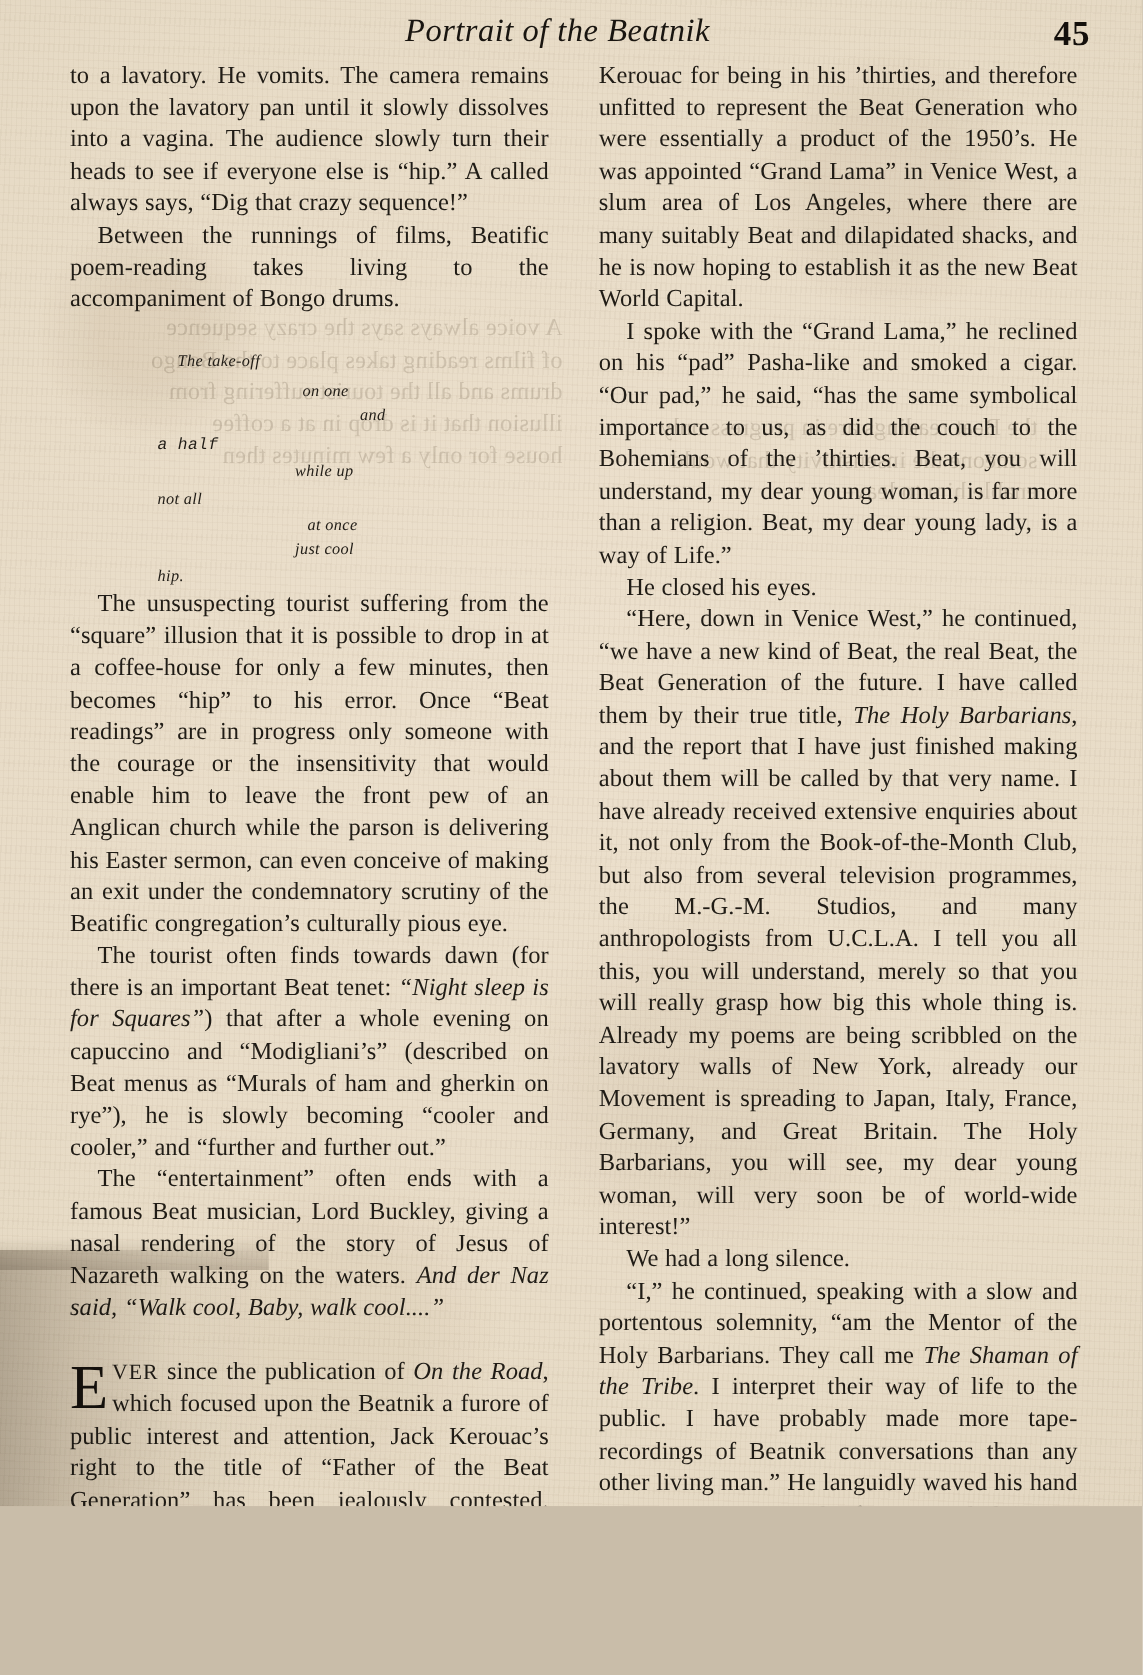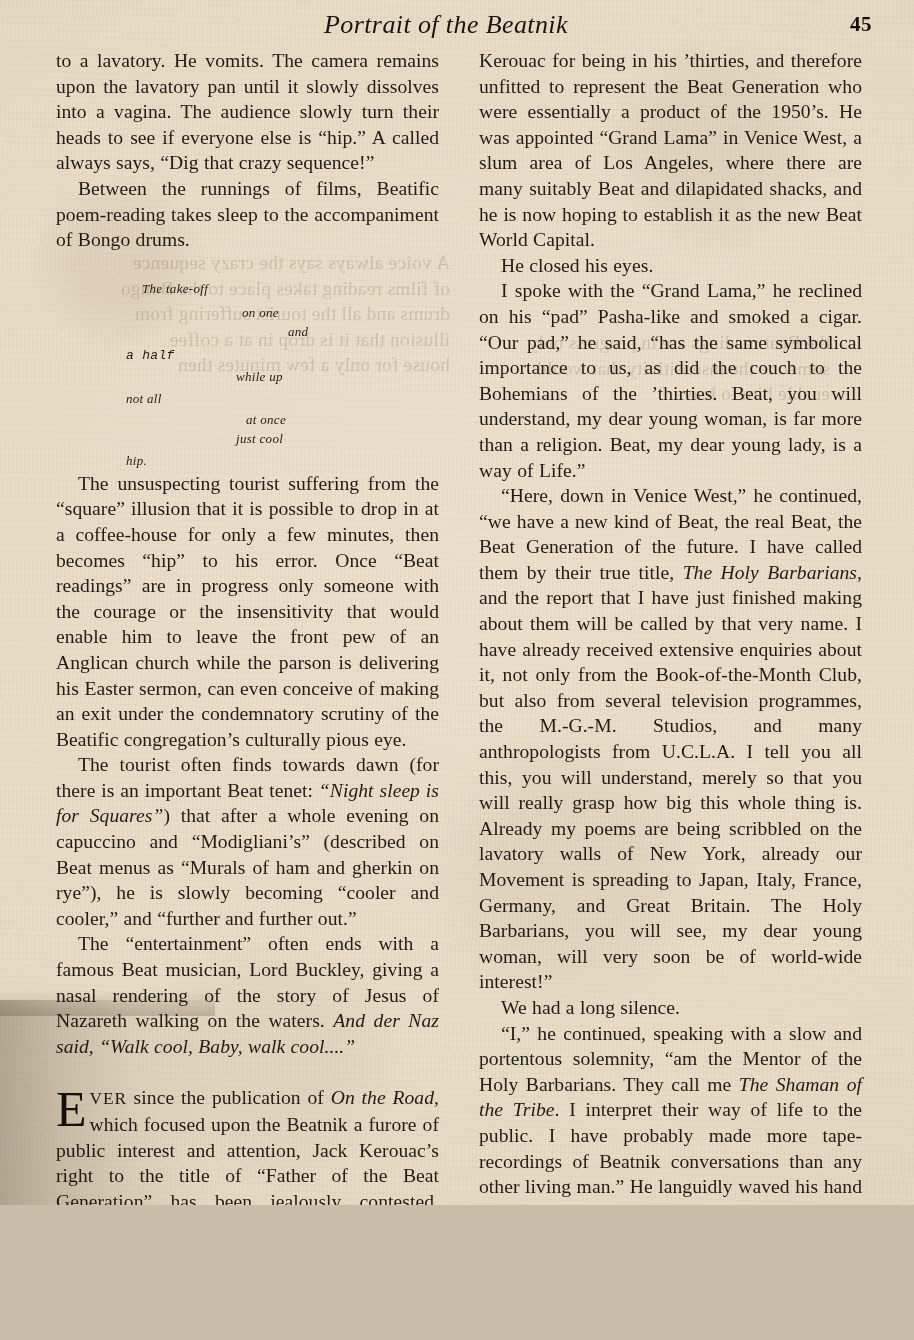--- a/index.html
+++ b/index.html
@@ -84,21 +84,21 @@
     font-style: italic;
     font-size: 26px;
     letter-spacing: .4px;
     color: #191510;
     padding-right: 34px;
   }
   .rh-folio {
     position: absolute;
     right: 2px;
     top: 2px;
-    font-size: 21px;
+    font-size: 28px;
     font-weight: bold;
     color: #14100c;
     letter-spacing: .5px;
     margin-left: 48px;
   }
 
   
   .columns {
     position: absolute;
     top: 48px;
@@ -187,21 +187,21 @@
   <div class="running-head">
     <div class="rh-title">Portrait of the Beatnik</div>
     <div class="rh-folio">45</div>
   </div>
 
   <div class="columns">
 
     <div class="col">
 
       <p class="para first">to a lavatory. He vomits. The camera remains upon the lavatory pan until it slowly dissolves into a vagina. The audience slowly turn their heads to see if everyone else is “hip.” A called always says, “Dig that crazy sequence!”</p>
-      <p class="para">Between the runnings of films, Beatific poem-reading takes sleep to the accompaniment of Bongo drums.</p>
+      <p class="para">Between the runnings of films, Beatific poem-reading takes living to the accompaniment of Bongo drums.</p>
 
       <div class="verse">
         <span class="vline" style="left:86px; top:0px;">The take-off</span>
         <span class="vline" style="left:186px; top:24px;">on one</span>
         <span class="vline" style="left:232px; top:43px;font-style:italic;">and</span>
         <span class="vline" style="left:70px; top:67px;font-family:Liberation Mono, monospace;">a half</span>
         <span class="vline" style="left:180px; top:88px;">while up</span>
         <span class="vline" style="left:70px; top:110px;">not all</span>
         <span class="vline" style="left:190px; top:131px;">at once</span>
         <span class="vline" style="left:180px; top:150px;">just cool</span>
@@ -214,22 +214,22 @@
 
       <p class="para"><span>The “entertainment” often ends with a famous Beat musician, Lord Buckley, giving a nasal rendering of the story of Jesus of Nazareth walking on the waters. </span><i>And der Naz said, “Walk cool, Baby, walk cool....”</i></p>
 
       <p class="dropcap-para"><span class="dropcap">E</span><span class="smallcaps">VER</span><span> since the publication of </span><i>On the Road</i><span>, which focused upon the Beatnik a furore of public interest and attention, Jack Kerouac’s right to the title of “Father of the Beat Generation” has been jealously contested. Kenneth Rexroth, an elderly and obscure San Franciscan poet, made the first violent attempt to secure the title for himself when he protested angrily to the Press that he had been living all his life “the kind of life that Kerouac just writes about.”</span></p>
 
     </div>
 
     <div class="col">
 
       <p class="para first">Kerouac for being in his ’thirties, and therefore unfitted to represent the Beat Generation who were essentially a product of the 1950’s. He was appointed “Grand Lama” in Venice West, a slum area of Los Angeles, where there are many suitably Beat and dilapidated shacks, and he is now hoping to establish it as the new Beat World Capital.</p>
+      <p class="para">I spoke with the “Grand Lama,” he reclined on his “pad” Pasha-like and smoked a cigar. “Our pad,” he said, “has the same symbolical importance to us, as did the couch to the Bohemians of the ’thirties. Beat, you will understand, my dear young woman, is far more than a religion. Beat, my dear young lady, is a way of Life.”</p>
       <p class="para">He closed his eyes.</p>
-      <p class="para">I spoke with the “Grand Lama,” he reclined on his “pad” Pasha-like and smoked a cigar. “Our pad,” he said, “has the same symbolical importance to us, as did the couch to the Bohemians of the ’thirties. Beat, you will understand, my dear young woman, is far more than a religion. Beat, my dear young lady, is a way of Life.”</p>
 
       <p class="para"><span>“Here, down in Venice West,” he continued, “we have a new kind of Beat, the real Beat, the Beat Generation of the future. I have called them by their true title, </span><i>The Holy Barbarians</i><span>, and the report that I have just finished making about them will be called by that very name. I have already received extensive enquiries about it, not only from the Book-of-the-Month Club, but also from several television programmes, the M.-G.-M. Studios, and many anthropologists from U.C.L.A. I tell you all this, you will understand, merely so that you will really grasp how big this whole thing is. Already my poems are being scribbled on the lavatory walls of New York, already our Movement is spreading to Japan, Italy, France, Germany, and Great Britain. The Holy Barbarians, you will see, my dear young woman, will very soon be of world-wide interest!”</span></p>
 
       <p class="para">We had a long silence.</p>
 
       <p class="para"><span>“I,” he continued, speaking with a slow and portentous solemnity, “am the Mentor of the Holy Barbarians. They call me </span><i>The Shaman of the Tribe</i><span>. I interpret their way of life to the public. I have probably made more tape-recordings of Beatnik conversations than any other living man.” He languidly waved his hand at a mountainous stack of tape spools lying on his floor. “There,” he said, “you have one hundred hours’ worth of authentic Beat conversations, private philosophic conversations, you understand, taking place in simple pads, amongst young and simple people, but ones who are asking, more profoundly, more honestly than any previous generation, who they are, and where they are going....”</span></p>
 
     </div>
   </div>
 

